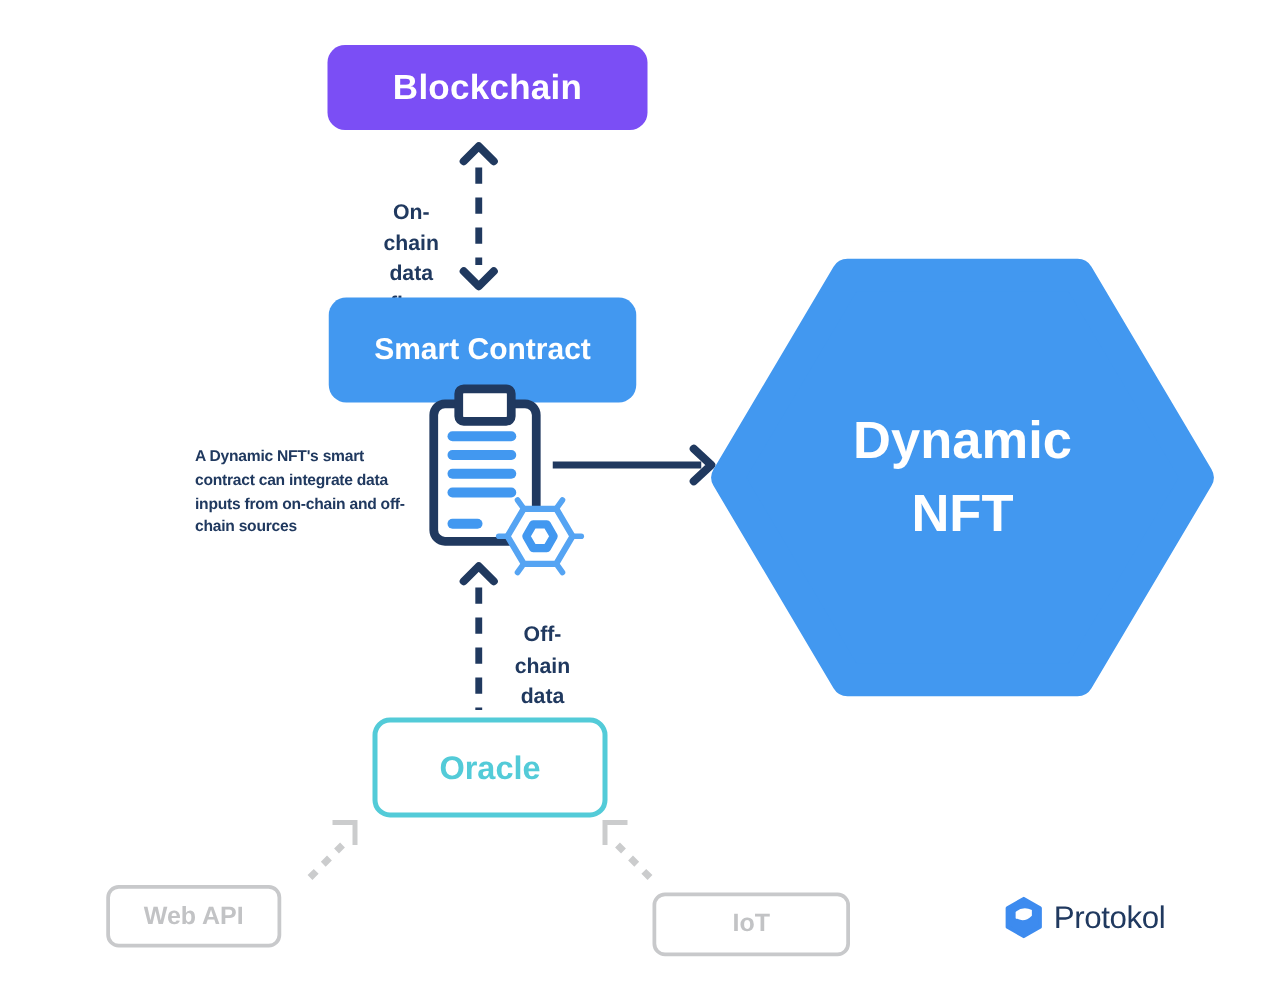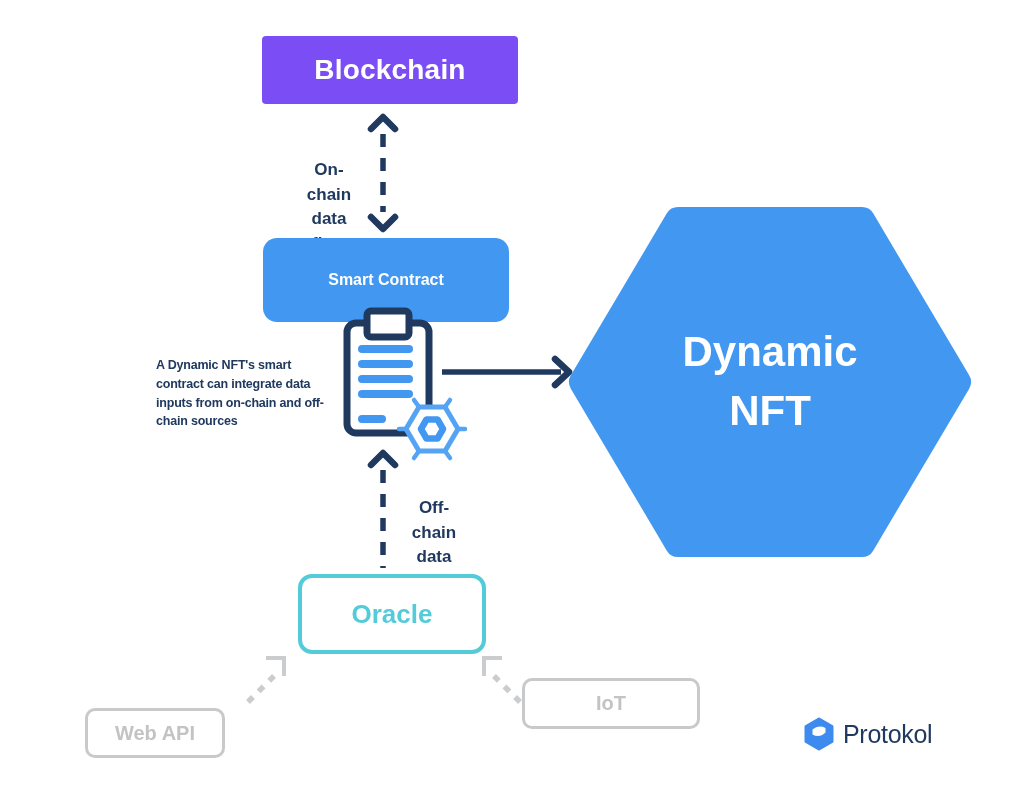--- a/index.html
+++ b/index.html
@@ -8,39 +8,39 @@
     background:#ffffff;
     font-family:"Liberation Sans",sans-serif;
   }
   .abs{position:absolute;box-sizing:border-box;}
   .node{
     display:flex;align-items:center;justify-content:center;
     font-weight:bold;text-align:center;
   }
   #blockchain{
     left:262px;top:36px;width:256px;height:68px;
-    background:var(--purple);border-radius:4px;
+    background:var(--purple);border-radius:14px;
     color:#fff;font-size:28px;letter-spacing:.2px;
   }
   #smart-contract{
     left:263px;top:238px;width:246px;height:84px;
     background:var(--blue);border-radius:14px;
-    color:#fff;font-size:16px;
+    color:#fff;font-size:24px;
   }
   #oracle{
     left:298px;top:574px;width:188px;height:80px;
     background:#fff;border:4px solid var(--teal);border-radius:14px;
     color:var(--teal);font-size:26px;
   }
   .gray-node{
     background:#fff;border:3px solid var(--gray);border-radius:10px;
     color:var(--graytext);font-size:20px;
   }
   #web-api{left:85px;top:708px;width:140px;height:50px;}
-  #iot{left:522px;top:678px;width:178px;height:51px;}
+  #iot{left:522px;top:714px;width:158px;height:51px;}
 
   .flow-label{
     color:var(--navy);font-weight:bold;font-size:17px;line-height:1.45;
     text-align:center;white-space:pre-line;
   }
   #on-chain-label{left:294px;top:158px;width:70px;}
   #off-chain-label{left:398px;top:496px;width:72px;}
 
   #description{
     left:156px;top:356px;width:190px;

